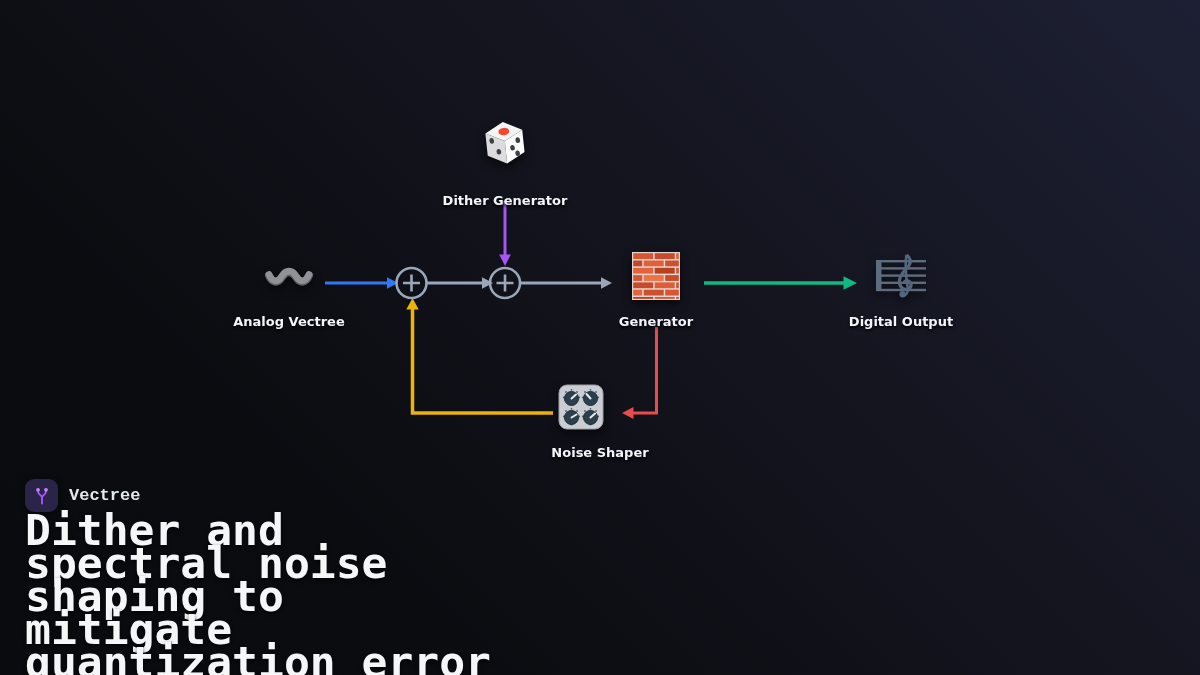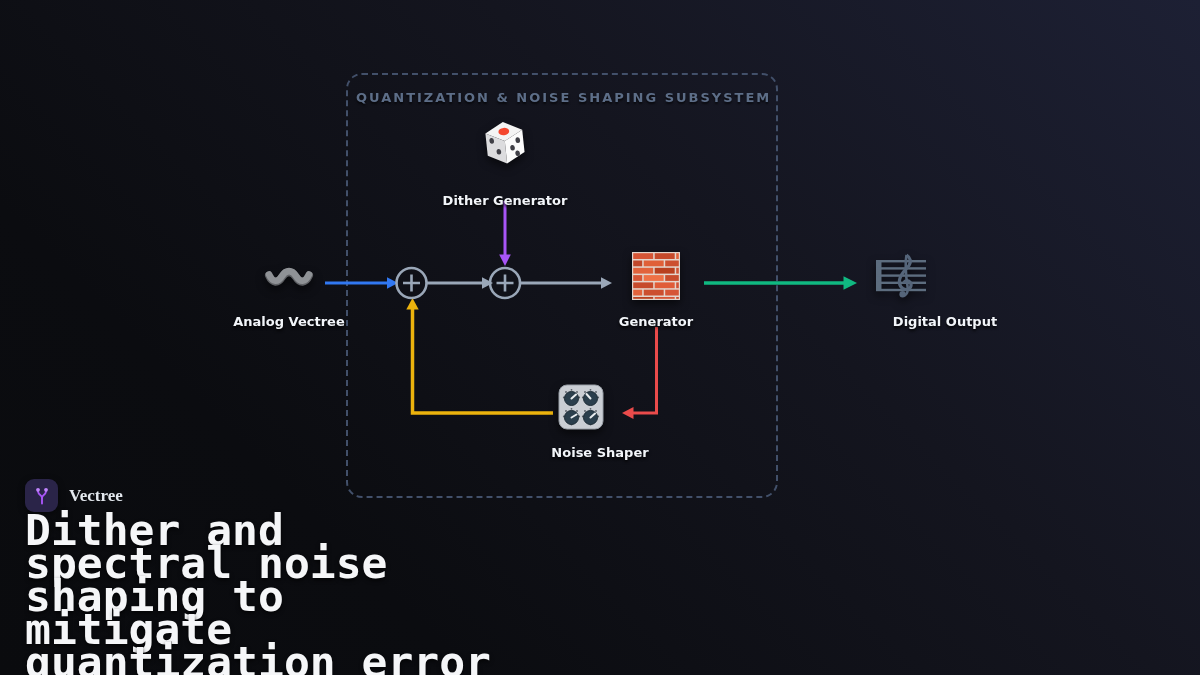--- a/index.html
+++ b/index.html
@@ -39,43 +39,40 @@
   }
 
   
   .brand-row{ position:absolute; left:25px; top:479px; display:flex; align-items:center; gap:11px; }
   .brand-logo{
     width:33px; height:33px; border-radius:9px; background:#2a2448;
     display:flex; align-items:center; justify-content:center;
     box-shadow:0 2px 6px rgba(0,0,0,.5);
   }
   .brand-name{
-    font-family:Liberation Serif, serif;
+    font-family:Liberation Mono, monospace;
     font-weight:bold; font-size:17px; color:#e3e8ee;
   }
   .card-title{
     position:absolute; left:25px; top:514px; width:480px;
     font-family:"DejaVu Sans Mono","Liberation Mono",monospace;
     font-weight:bold; font-size:43px; line-height:33px; color:#f5f6f8;
     text-shadow:0 2px 4px rgba(0,0,0,.7);
   }
   .card-url{
     position:absolute; right:24px; top:624px;
     font-family:"DejaVu Sans Mono","Liberation Mono",monospace;
     font-size:14px; color:#565d6a; white-space:nowrap;
   }
 </style>
 </head>
 <body>
 
 <div class="stage">
 
-  <div class="subsystem-box">
-    <div class="subsystem-title">QUANTIZATION &amp; NOISE SHAPING SUBSYSTEM</div>
-  </div>
 
   <svg class="wires" width="1200" height="675" viewBox="0 0 1200 675" xmlns="http://www.w3.org/2000/svg">
 
     <path class="wire" d="M325 283 H388" stroke="#3178f2"></path>
     <path class="head" d="M398 283 L387 277.2 L387 288.8 Z" fill="#3178f2"></path>
 
     <path class="wire" d="M427 283 H483" stroke="#9aa7b8"></path>
     <path class="head" d="M493 283 L482 277.2 L482 288.8 Z" fill="#9aa7b8"></path>
 
     <path class="wire" d="M521 283 H602" stroke="#9aa7b8"></path>
@@ -167,21 +164,21 @@
         <rect x="3" y="28.6" width="50" height="2.4"></rect>
         <rect x="3" y="35.8" width="50" height="2.4"></rect>
       </g>
       <g stroke="#55657a" fill="none">
         <path d="M33.5 2 C37.5 4.5 38.5 9 36 12.5 C32 17.5 27.5 21 26.5 27 C25.6 32.5 29 36.5 33 36.5 C37.2 36.5 39.3 32.5 37.3 29.5 C35.3 26.5 31 27.5 31 30.5" stroke-width="3.2"></path>
         <path d="M33.5 2 C32 10 32.5 20 34.5 33 C35.2 37.5 34.4 41 31.4 42.6" stroke-width="2.6"></path>
       </g>
       <circle cx="29.6" cy="41.2" r="3.2" fill="#55657a"></circle>
     </svg>
   </div>
-  <div class="node-label" style="left:901px; top:314px;margin-left:44px;">Digital Output</div>
+  <div class="node-label" style="left:901px; top:314px;">Digital Output</div>
 
   <div class="icon-wrap" style="left:581px; top:409px;">
     <svg width="48" height="48" viewBox="0 0 48 48">
       <rect x="2" y="2" width="44" height="44" rx="8" fill="#caced4" stroke="#9aa0a8" stroke-width="1"></rect>
       <g fill="#565c64">
         <circle cx="14.5" cy="6.8" r="0.9"></circle>
           <circle cx="6.8" cy="14.5" r="0.9"></circle>
           <circle cx="22.2" cy="14.5" r="0.9"></circle>
           <circle cx="9" y="0" cy="9" r="0.9"></circle>
           <circle cx="20" cy="9" r="0.9"></circle>

